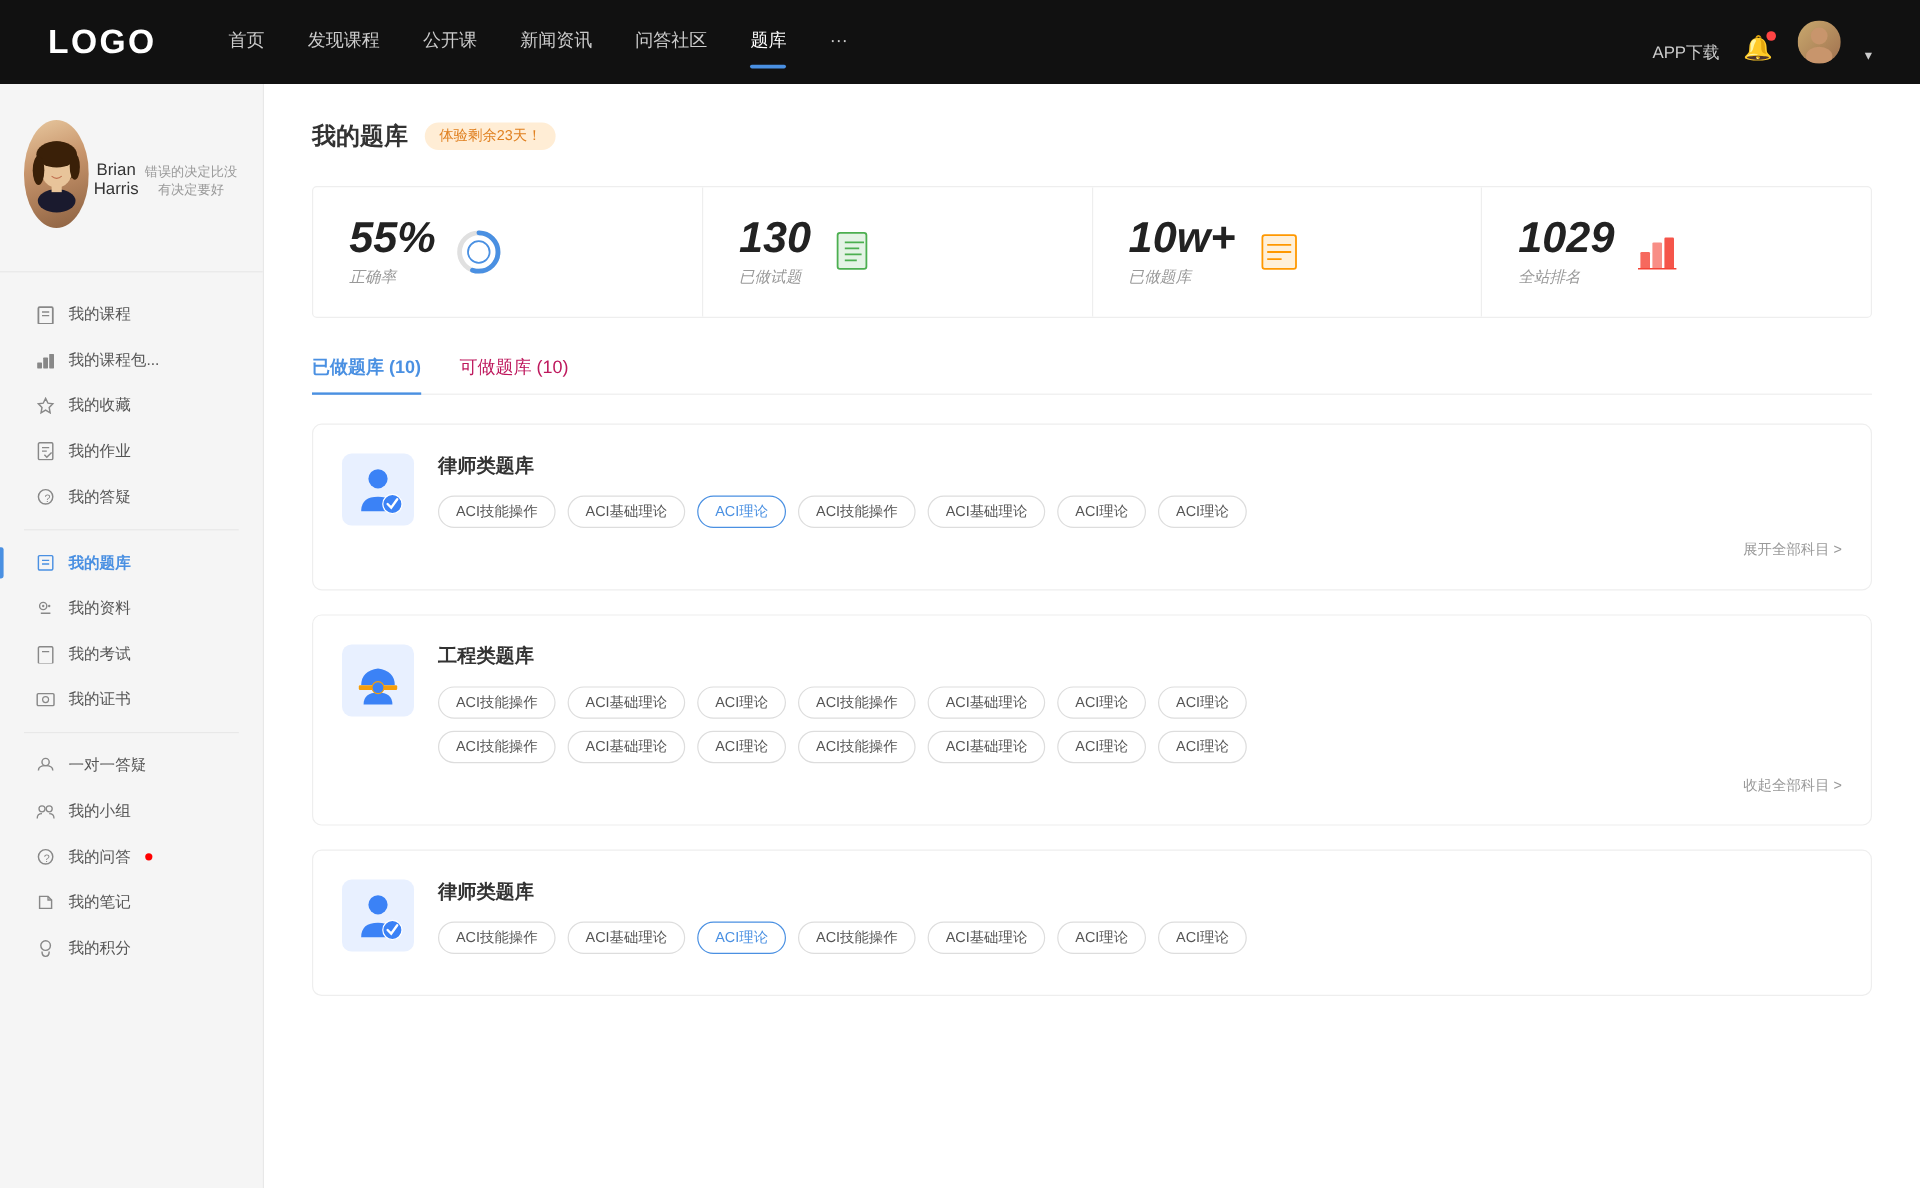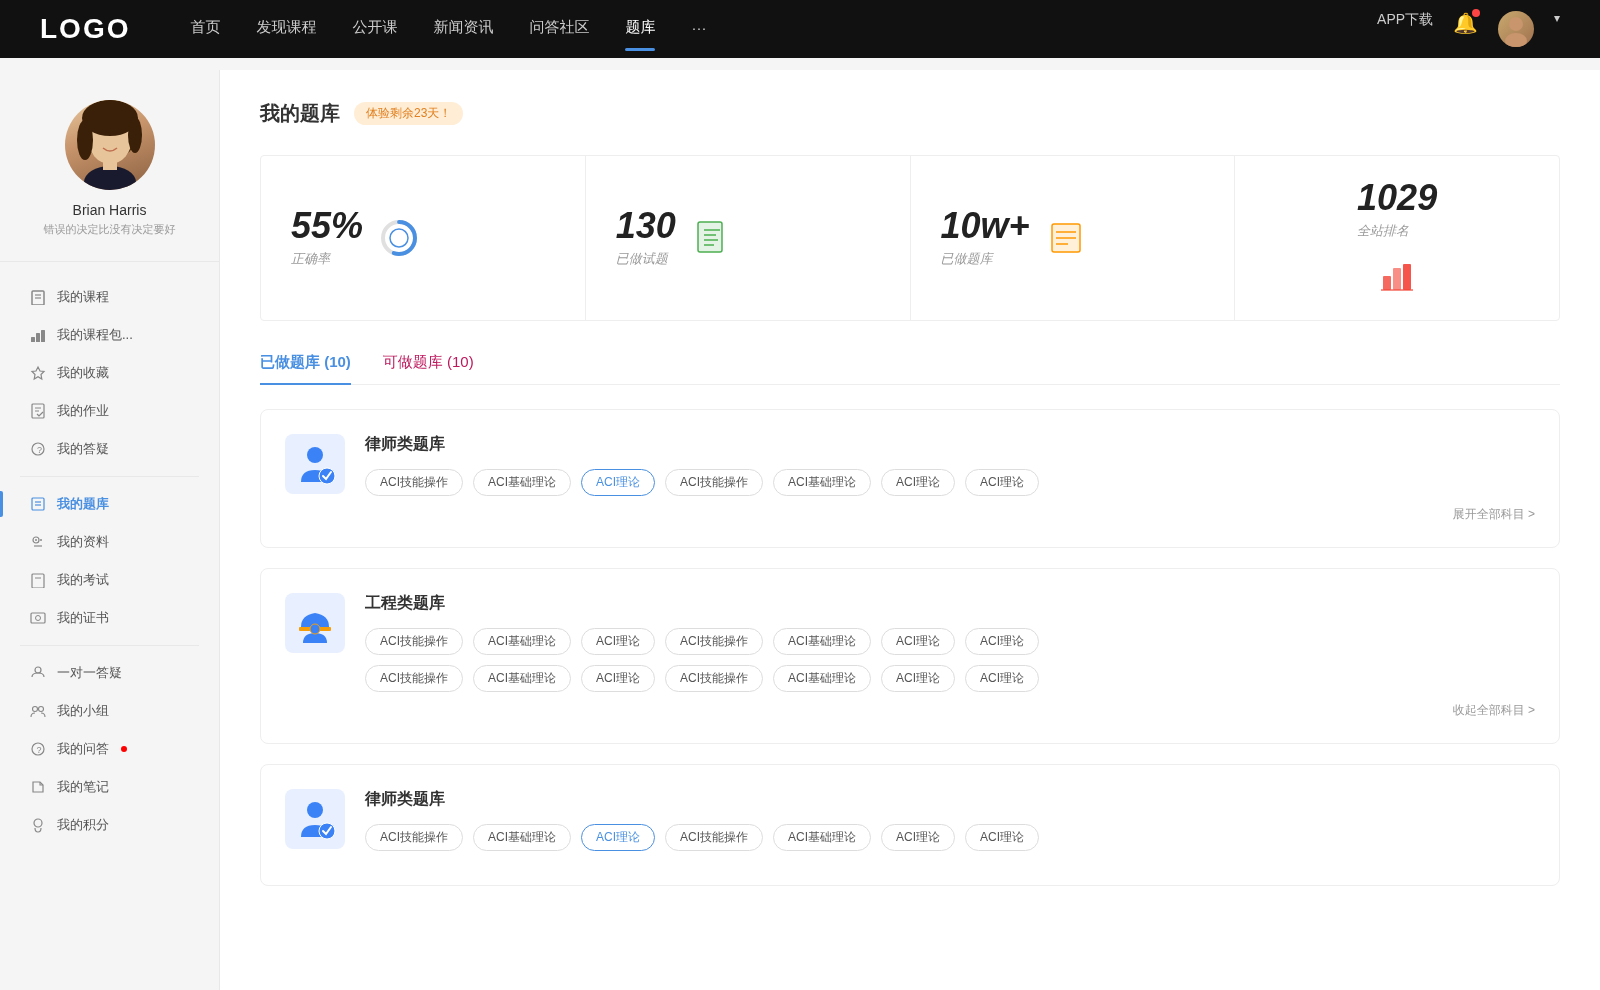--- a/index.html
+++ b/index.html
@@ -1,21 +1,21 @@
 <!DOCTYPE html>
 <html><head>
   <meta charset="utf-8">
   <style>
     * { box-sizing: border-box; margin: 0; padding: 0; }
     body { font-family: -apple-system, BlinkMacSystemFont, 'PingFang SC', 'Microsoft YaHei', sans-serif; background: #f5f5f5; min-height: 990px; }
 
     
     .topnav {
       background: #111;
-      height: 58px;
+      height: 70px;
       display: flex;
       align-items: center;
       padding: 0 40px;
       position: fixed;
       top: 0; left: 0; right: 0;
       z-index: 100;
     }
     .topnav-logo {
       color: white;
       font-size: 28px;
@@ -43,21 +43,21 @@
       content: '';
       position: absolute;
       bottom: -10px;
       left: 0; right: 0;
       height: 3px;
       background: #4a90e2;
       border-radius: 2px;
     }
     .topnav-right {
       display: flex;
-      align-items: flex-start;
+      align-items: flex-end;
       gap: 20px;
     }
     .topnav-app {
       color: #ccc;
       font-size: 14px;
       cursor: pointer;
     }
     .topnav-bell {
       position: relative;
       cursor: pointer;
@@ -99,21 +99,21 @@
     .sidebar {
       width: 220px;
       background: #f5f5f5;
       border-right: 1px solid #e8e8e8;
       padding: 30px 0 20px 0;
       flex-shrink: 0;
       position: relative;
     }
     .sidebar-profile {
       display: flex;
-      flex-direction: column;
+      flex-direction: row;
       align-items: center;
       padding: 0 20px 24px 20px;
       border-bottom: 1px solid #e8e8e8;
       margin-bottom: 16px;
     }
     .sidebar-avatar {
       width: 90px; height: 90px;
       border-radius: 50%;
       background: linear-gradient(135deg, #d4b896, #c9a070);
       overflow: hidden;
@@ -221,21 +221,21 @@
     }
     .stat-item {
       flex: 1;
       padding: 24px 30px;
       display: flex;
       align-items: center;
       gap: 16px;
       border-right: 1px solid #eee;
       font-style: italic;
     }
-    .stat-item:last-child { border-right: none; flex-direction: column; }
+    .stat-item:last-child { border-right: none; }
     .stat-left {}
     .stat-value {
       font-size: 36px;
       font-weight: 700;
       color: #222;
       line-height: 1;
       margin-bottom: 6px;
     }
     .stat-label {
       font-size: 13px;

